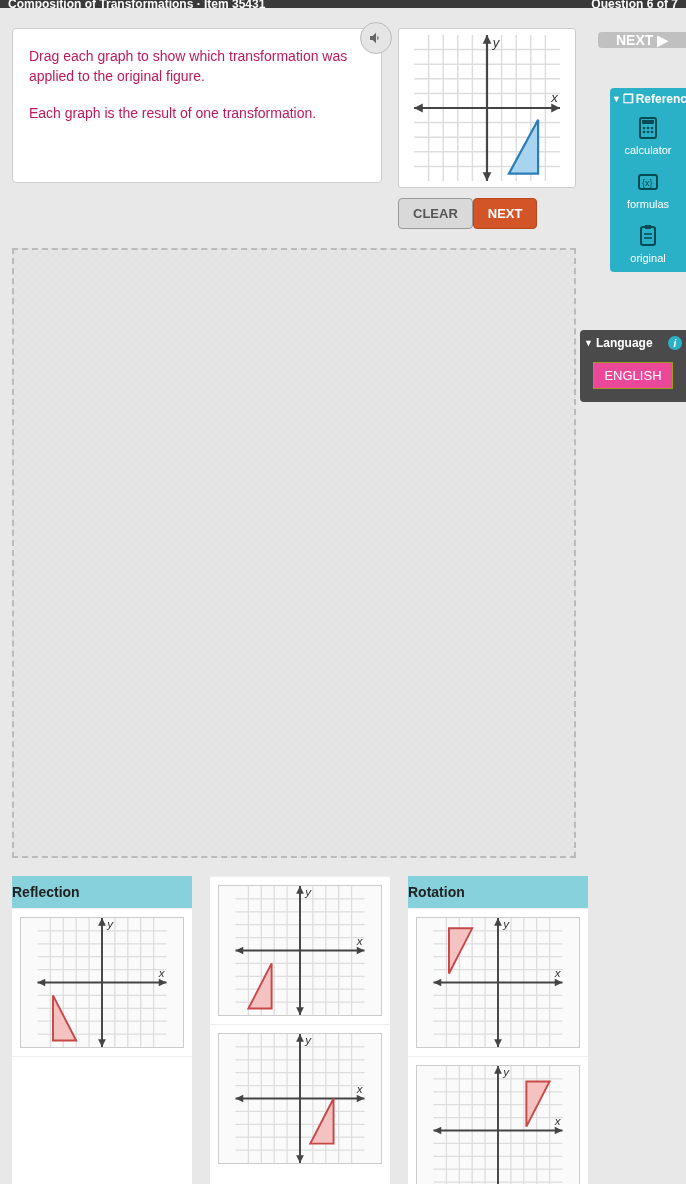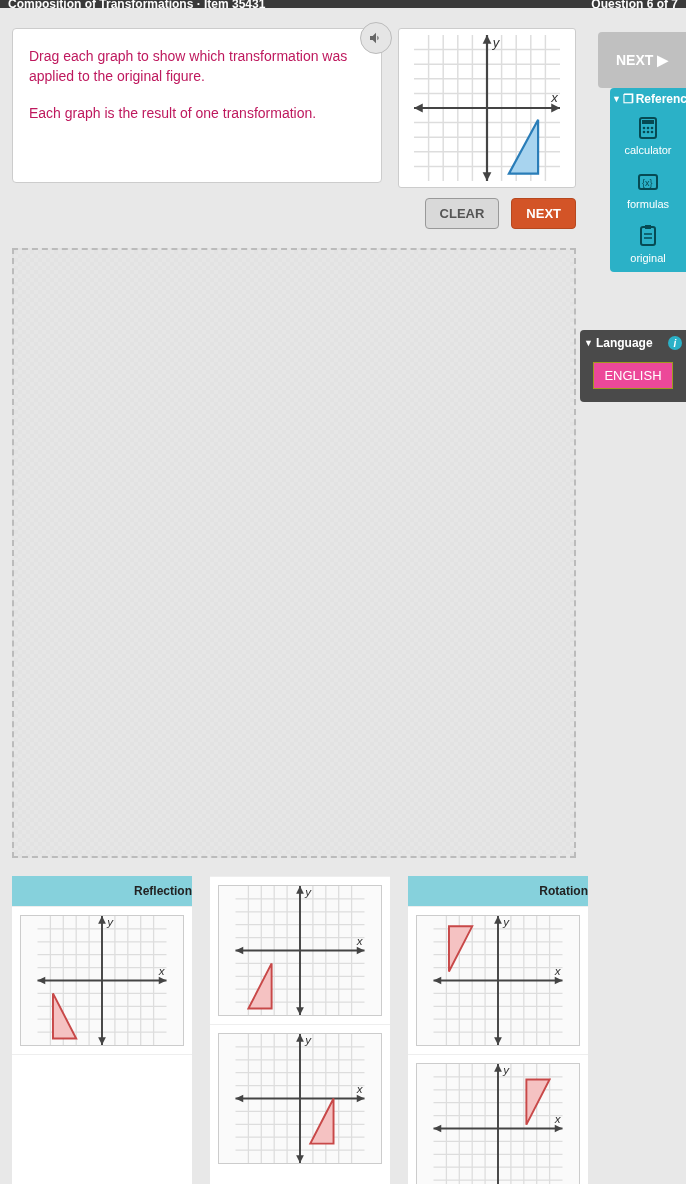--- a/index.html
+++ b/index.html
@@ -61,22 +61,21 @@
   background: #fff;
   border: 1px solid #ccc;
   border-radius: 3px;
   padding: 6px;
 }
 .button-row {
   position: absolute;
   left: 398px; top: 190px;
   width: 178px;
   display: flex;
-  justify-content: flex-end;
-  gap: 12px;
+  gap: 0;
 }
 .btn {
   padding: 7px 14px;
   border-radius: 4px;
   font-size: 13px;
   font-weight: bold;
   cursor: pointer;
   border: 1px solid #999;
 }
 .btn-clear { background: #d9d9d9; color: #555; }
@@ -86,21 +85,21 @@
   left: 12px; top: 240px;
   width: 564px; height: 610px;
   border: 2px dashed #bbb;
   background: repeating-conic-gradient(#e6e6e6 0% 25%, #e2e2e2 0% 50%) 0 0/8px 8px;
 }
 .next-btn {
   position: absolute;
   right: 0; top: 24px;
   background: #c0c0c0;
   color: #fff;
-  padding: 20px 18px;
+  padding: 0 18px;
   font-size: 14px;
   font-weight: bold;
   border: none;
   border-radius: 4px 0 0 4px;
   cursor: pointer;
 }
 .ref-panel {
   position: absolute;
   right: 0; top: 80px;
   width: 76px;
@@ -160,22 +159,22 @@
   gap: 18px;
 }
 .answer-col {
   width: 180px;
   background: #fff;
 }
 .answer-col .col-head {
   background: #86d1dc;
   color: #222;
   font-weight: bold;
-  font-size: 12px;
-  text-align: right;
+  font-size: 14px;
+  text-align: left;
   padding: 8px 0;
 }
 .answer-col .card-slot {
   width: 100%;
   height: 148px;
   border-top: 1px solid #eee;
   padding: 8px;
   position: relative;
 }
 .graph-card {

